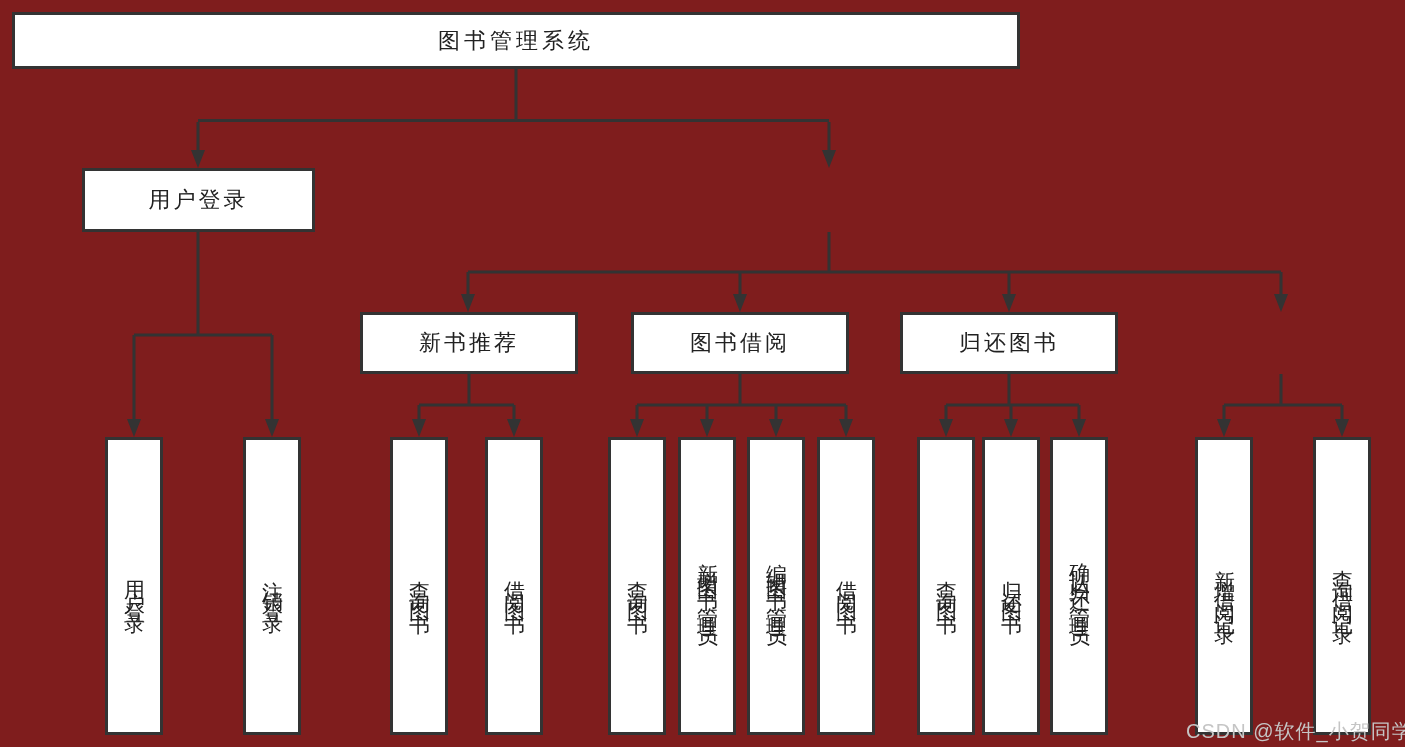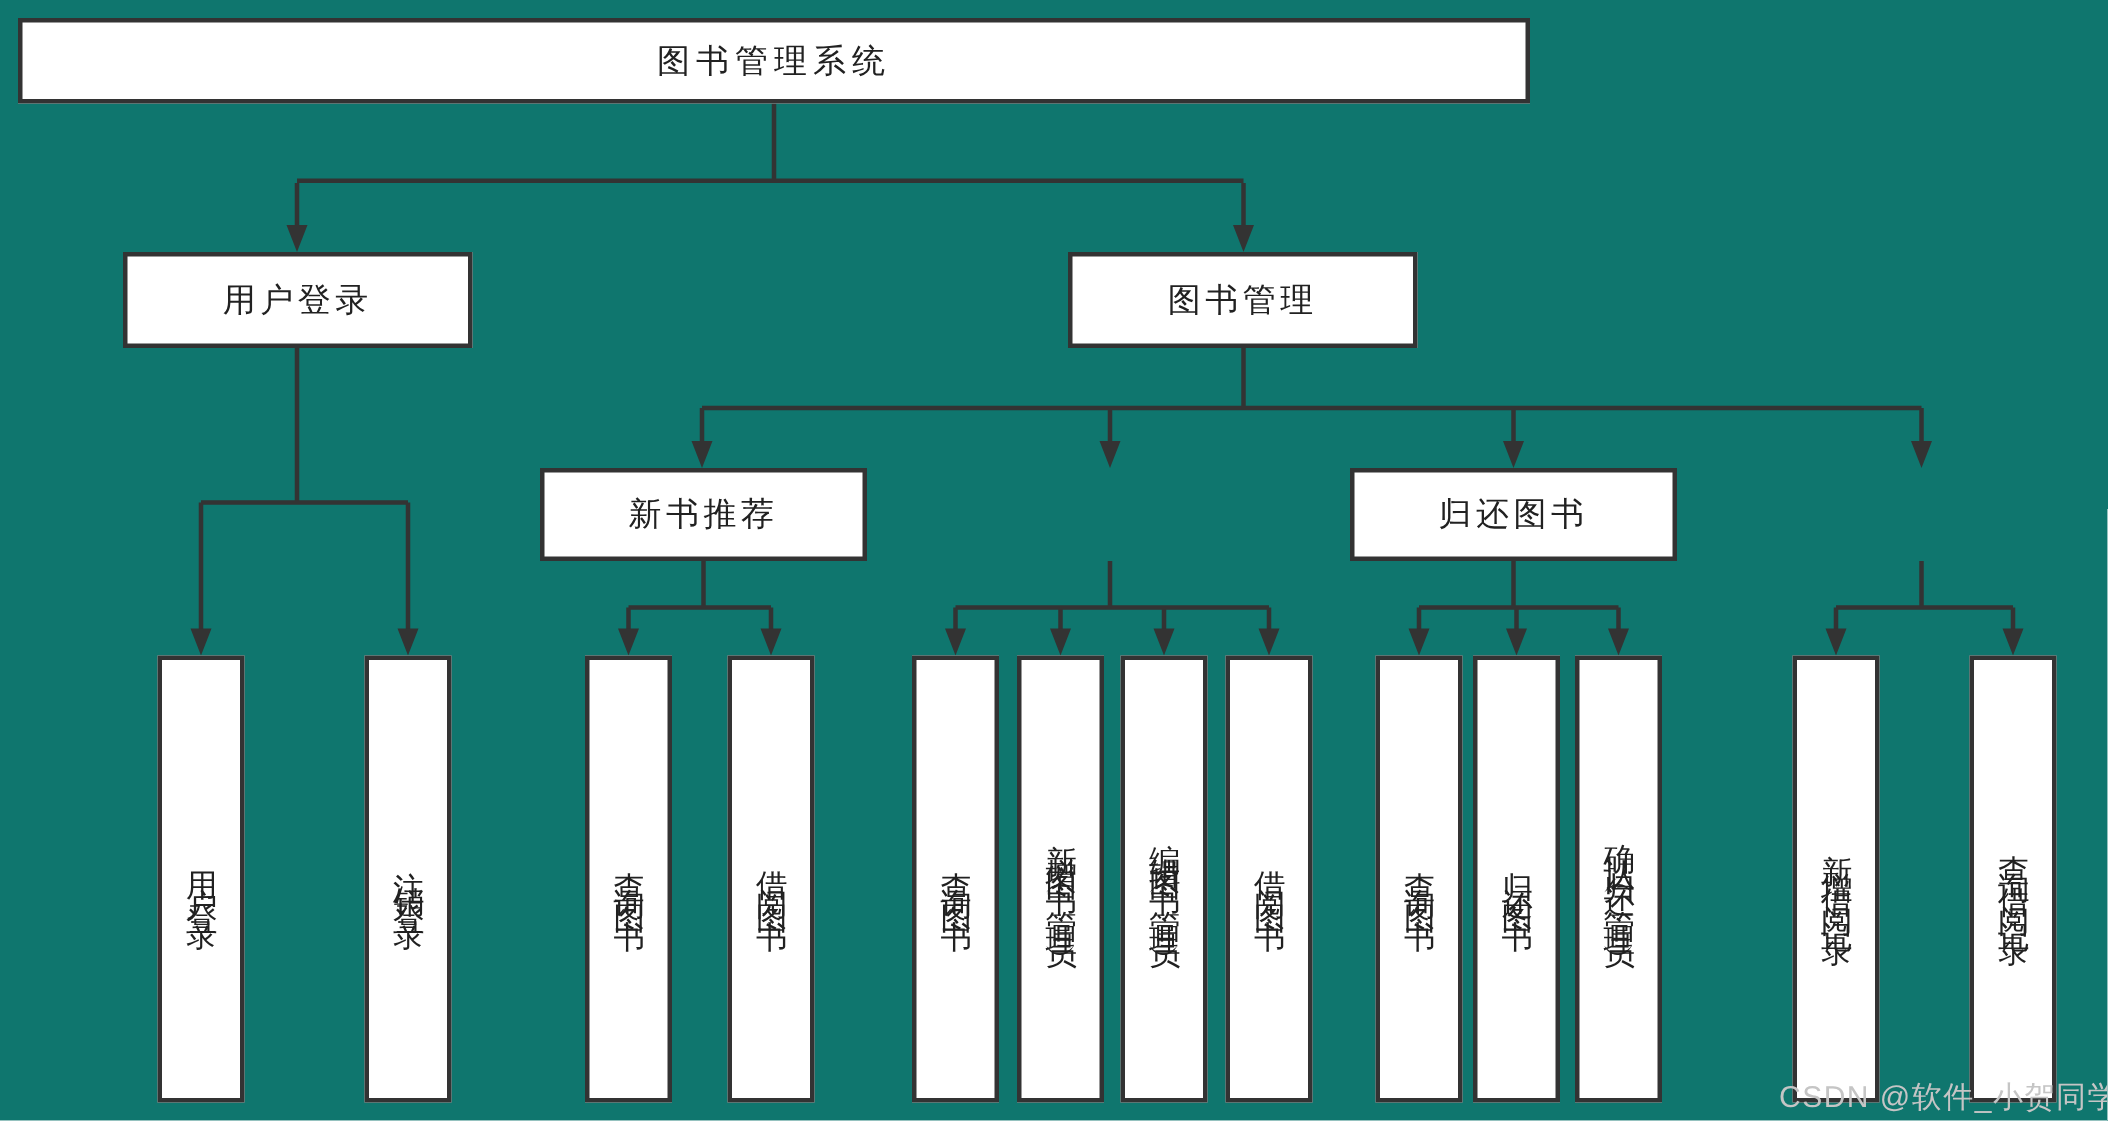--- a/index.html
+++ b/index.html
@@ -1,20 +1,20 @@
 <!DOCTYPE html>
 <html><head>
 <meta charset="utf-8">
 <style>
   html, body { margin: 0; padding: 0; background: #ffffff; }
   #canvas {
     position: relative;
     width: 1405px;
     height: 747px;
-    background: #0f766e;
+    background: #7f1d1d;
     overflow: hidden;
     font-family: "Liberation Serif", serif;
   }
   #lines {
     position: absolute;
     left: 0; top: 0;
     width: 1405px; height: 747px;
     pointer-events: none;
   }
   .node {
@@ -84,26 +84,26 @@
     <path class="ahead" d="M1217,419 h14 l-7,18 z M1335,419 h14 l-7,18 z"></path>
   </svg>
 
   <div class="node hbox root">
     <span>图书管理系统</span>
   </div>
 
   <div class="node hbox lvl2" style="left:82px">
     <span>用户登录</span>
   </div>
-  <div class="node hbox lvl2" style="left:712px">
-    <span>图书管理</span>
-  </div>
 
   <div class="node hbox lvl3" style="left:360px">
     <span>新书推荐</span>
+  </div>
+  <div class="node hbox lvl3" style="left:631px">
+    <span>图书借阅</span>
   </div>
   <div class="node hbox lvl3" style="left:900px">
     <span>归还图书</span>
   </div>
 
   <div class="node vbox" style="left:105px">
     <span>用户登录</span>
   </div>
   <div class="node vbox" style="left:243px">
     <span>注销登录</span>

